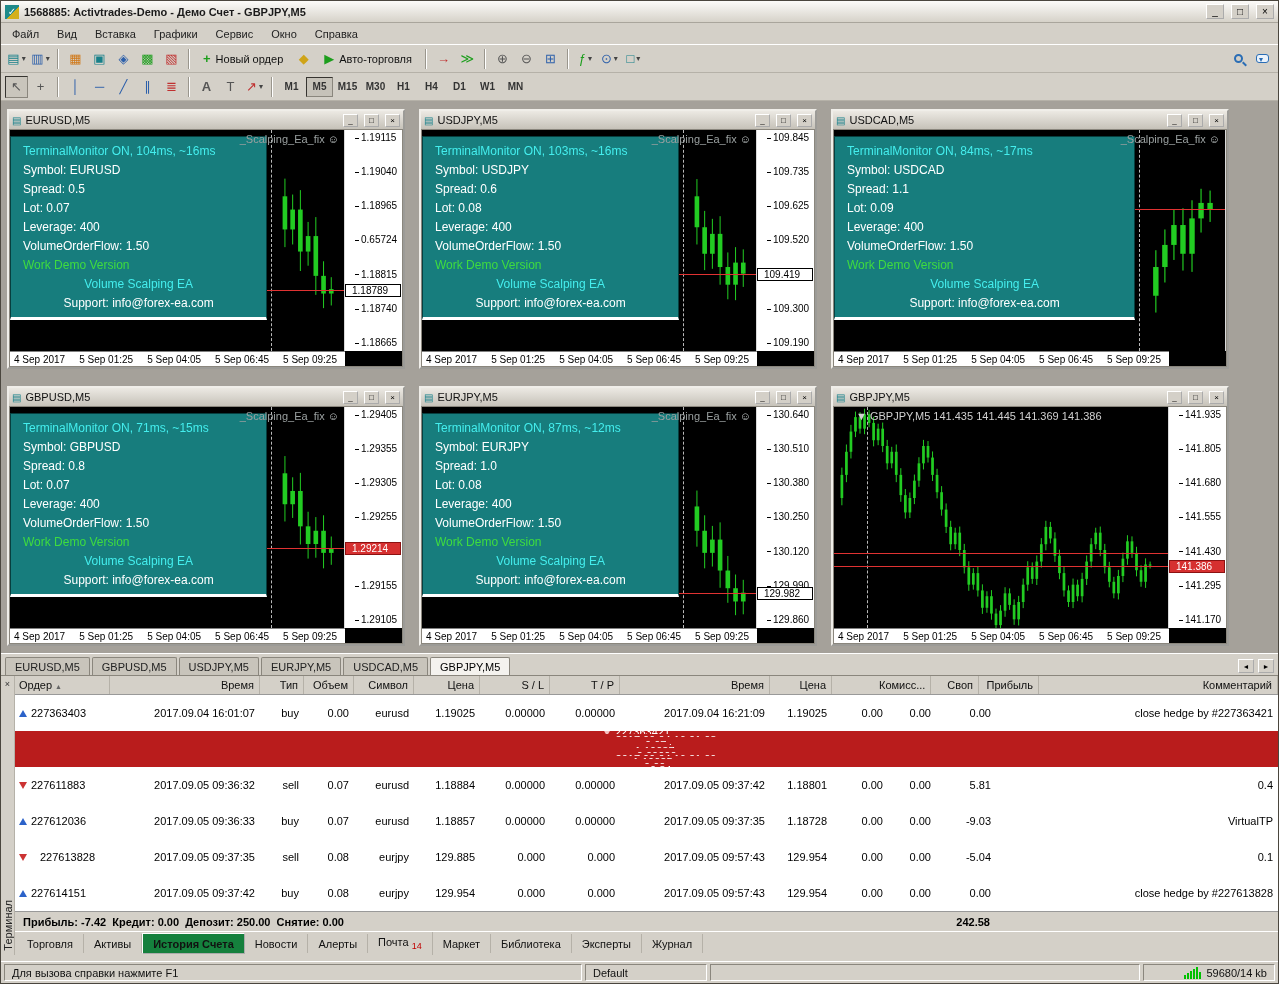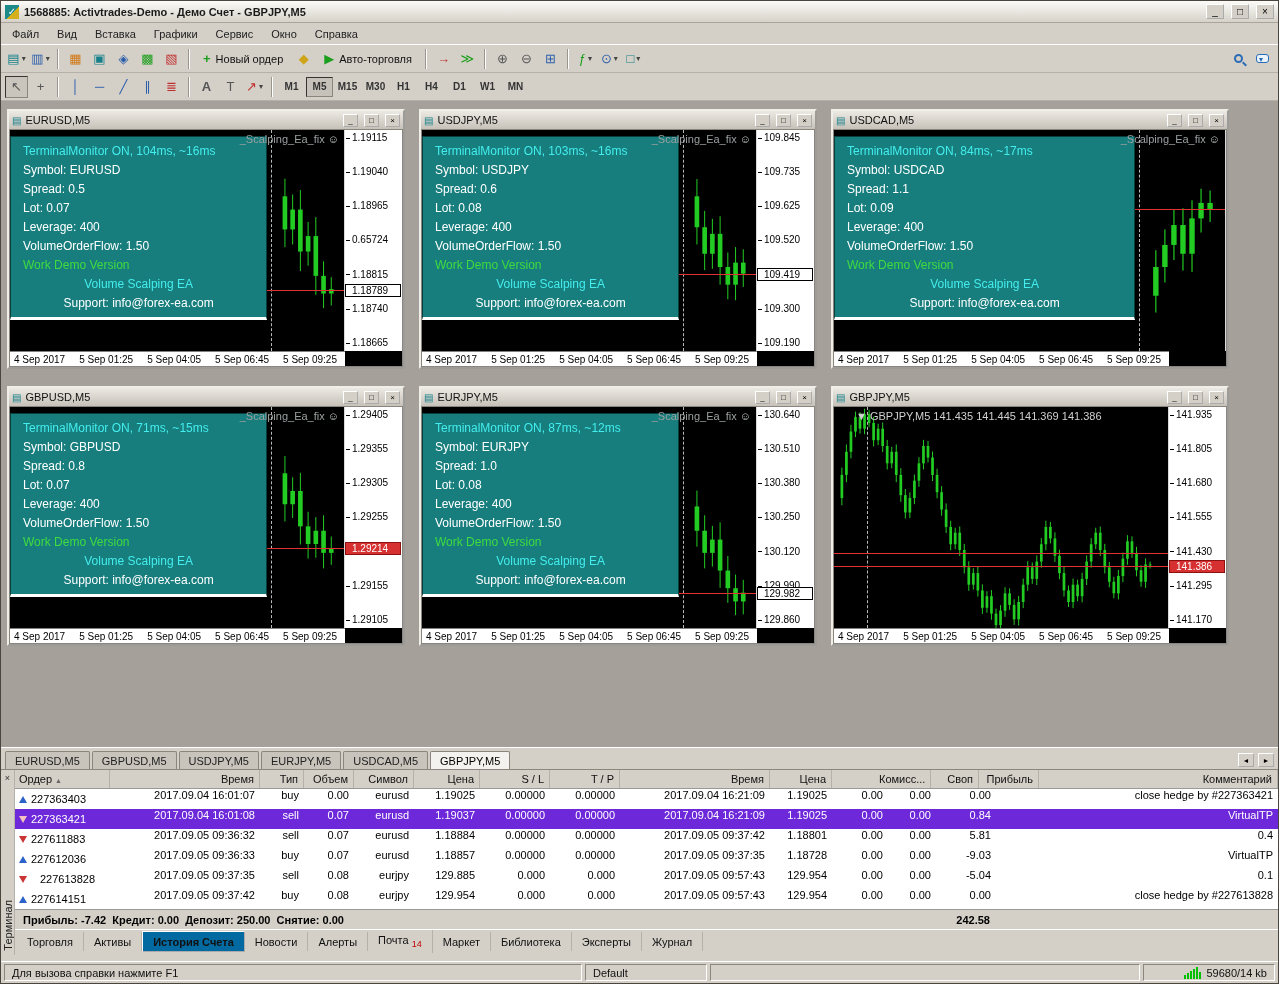--- a/index.html
+++ b/index.html
@@ -49,21 +49,21 @@
   .vsep { position:absolute; top:0; bottom:0; width:0; border-left:1px dashed #b9b9b9; z-index:2; }
   .price-line { position:absolute; left:0; right:0; height:0; border-top:1px solid #e03232; z-index:3; }
   .ea-panel { position:absolute; left:0; top:6px; width:77%; background:#177d7d; border:1px solid #073f3f; border-bottom:3px solid #fff; padding:5px 0 4px; z-index:5; }
   .pl { height:19px; line-height:19px; padding-left:12px; font-size:12px; white-space:nowrap; color:#fff; }
   .pl.cyan { color:#44eeee; } .pl.lime { color:#3fdc3f; } .pl.white { color:#fff; }
   .pl.center { text-align:center; padding-left:0; }
   .ea-label { position:absolute; top:3px; right:5px; color:#9aa0a0; font-size:11px; z-index:6; white-space:nowrap; }
   .ea-label .smiley { color:#c9cfcf; }
   .ohlc { position:absolute; top:3px; left:22px; color:#d0d0d0; font-size:11px; z-index:6; white-space:nowrap; }
   .scale { width:57px; flex:0 0 57px; background:#fff; position:relative; display:flex; flex-direction:column; justify-content:space-between; padding:3px 0 3px 0; font-size:10px; color:#000; }
-  .tick { padding-left:7px; line-height:10px; }
+  .tick { padding-left:16px; line-height:10px; }
   .tick::before { content:""; display:inline-block; width:4px; height:1px; background:#000; vertical-align:middle; margin-right:2px; margin-left:-6px; }
   .price-box { position:absolute; left:0; right:1px; height:13px; line-height:12px; padding-left:6px; font-size:10px; z-index:7; }
   .price-box.white { background:#fff; border:1px solid #000; color:#000; }
   .price-box.red { background:#d63030; color:#fff; border:1px solid #8c1212; }
   .time-axis { height:15px; flex:0 0 15px; background:#fff; border-top:1px solid #808080; display:flex; justify-content:space-between; align-items:center; font-size:10px; color:#000; padding:0 8px 0 4px; margin-right:57px; }
 
   
   .mdi-tabs { height:22px; flex:0 0 22px; background:#d4d0c8; display:flex; align-items:flex-end; padding:2px 4px 0 4px; border-top:1px solid #fff; }
   .mdi-tab { padding:3px 9px 2px; border:1px solid #8a867d; border-bottom:none; background:#c8c4bb; margin-right:2px; border-radius:2px 2px 0 0; color:#222; }
   .mdi-tab.active { background:#f4f2ee; color:#000; }
@@ -75,35 +75,35 @@
   .tstrip { width:14px; flex:0 0 14px; display:flex; flex-direction:column; align-items:center; background:#d4d0c8; border-right:1px solid #b5b1a8; }
   .tstrip .tclose { font-size:9px; line-height:10px; margin-top:3px; color:#333; }
   .tstrip .vlabel { margin-top:auto; margin-bottom:4px; writing-mode:vertical-rl; transform:rotate(180deg); font-size:11px; color:#222; }
   .tcontent { flex:1; display:flex; flex-direction:column; min-width:0; }
   .thead { height:19px; flex:0 0 19px; display:flex; background:#d4d0c8; border-bottom:1px solid #999; }
   .th { padding:3px 5px 0 4px; border-right:1px solid #b5b1a8; white-space:nowrap; overflow:hidden; text-align:right; color:#111; }
   .th.first { text-align:left; }
   .th.flex { flex:1; }
   .sort { font-size:7px; color:#666; margin-left:3px; vertical-align:middle; }
   .tbody { background:#fff; }
-  .trow { height:20px; display:flex; background:#fff; }
-  .trow.selected { background:#6d28d9; color:#fff; }
+  .trow { height:36px; display:flex; align-items:center; background:#fff; }
+  .trow.selected { background:#b91c1c; color:#fff;flex-direction:column; }
   .cell { padding:0 5px 0 4px; white-space:nowrap; overflow:hidden; text-align:right; }
   .cell.first { text-align:left; display:flex; align-items:center; gap:4px; }
   .cell.flex { flex:1; }
   .ticon { width:0; height:0; display:inline-block; border-left:4px solid transparent; border-right:4px solid transparent; }
   .ticon.buy { border-bottom:7px solid #2b62c9; }
   .ticon.sell { border-top:7px solid #cc3333; }
   .trow.selected .ticon.sell { border-top-color:#f5c2c2; }
   .tsummary { height:20px; flex:0 0 20px; background:#d4d0c8; border-top:1px solid #999; display:flex; align-items:center; padding-left:8px; position:relative; }
   .sum-text { font-weight:bold; white-space:pre; }
   .balance { position:absolute; right:288px; font-weight:bold; }
   .acc-tabs { height:24px; flex:0 0 24px; display:flex; align-items:center; background:#d4d0c8; border-top:1px solid #fff; padding-left:2px; }
   .atab { padding:4px 10px 3px; color:#111; border-right:1px solid #b5b1a8; white-space:nowrap; }
-  .atab.active { border:1px outset #fff; background:#0369a1; font-weight:bold; border-right:1px outset #fff; }
+  .atab.active { border:1px outset #fff; background:#15803d; font-weight:bold; border-right:1px outset #fff; }
   .badge { color:#c00000; font-size:9px; }
 
   
   .gap { height:6px; flex:0 0 6px; background:#d4d0c8; }
   .statusbar { height:22px; flex:0 0 22px; display:flex; gap:3px; background:#d4d0c8; padding:2px 3px; border-top:1px solid #fff; }
   .spanel { border:1px solid; border-color:#8a867d #ffffff #ffffff #8a867d; padding:2px 7px; white-space:nowrap; overflow:hidden; color:#111; }
   .sp-help { flex:0 0 578px; }
   .sp-default { flex:0 0 122px; }
   .sp-fill { flex:1; }
   .sp-traffic { flex:0 0 132px; display:flex; align-items:center; gap:5px; justify-content:flex-end; }

